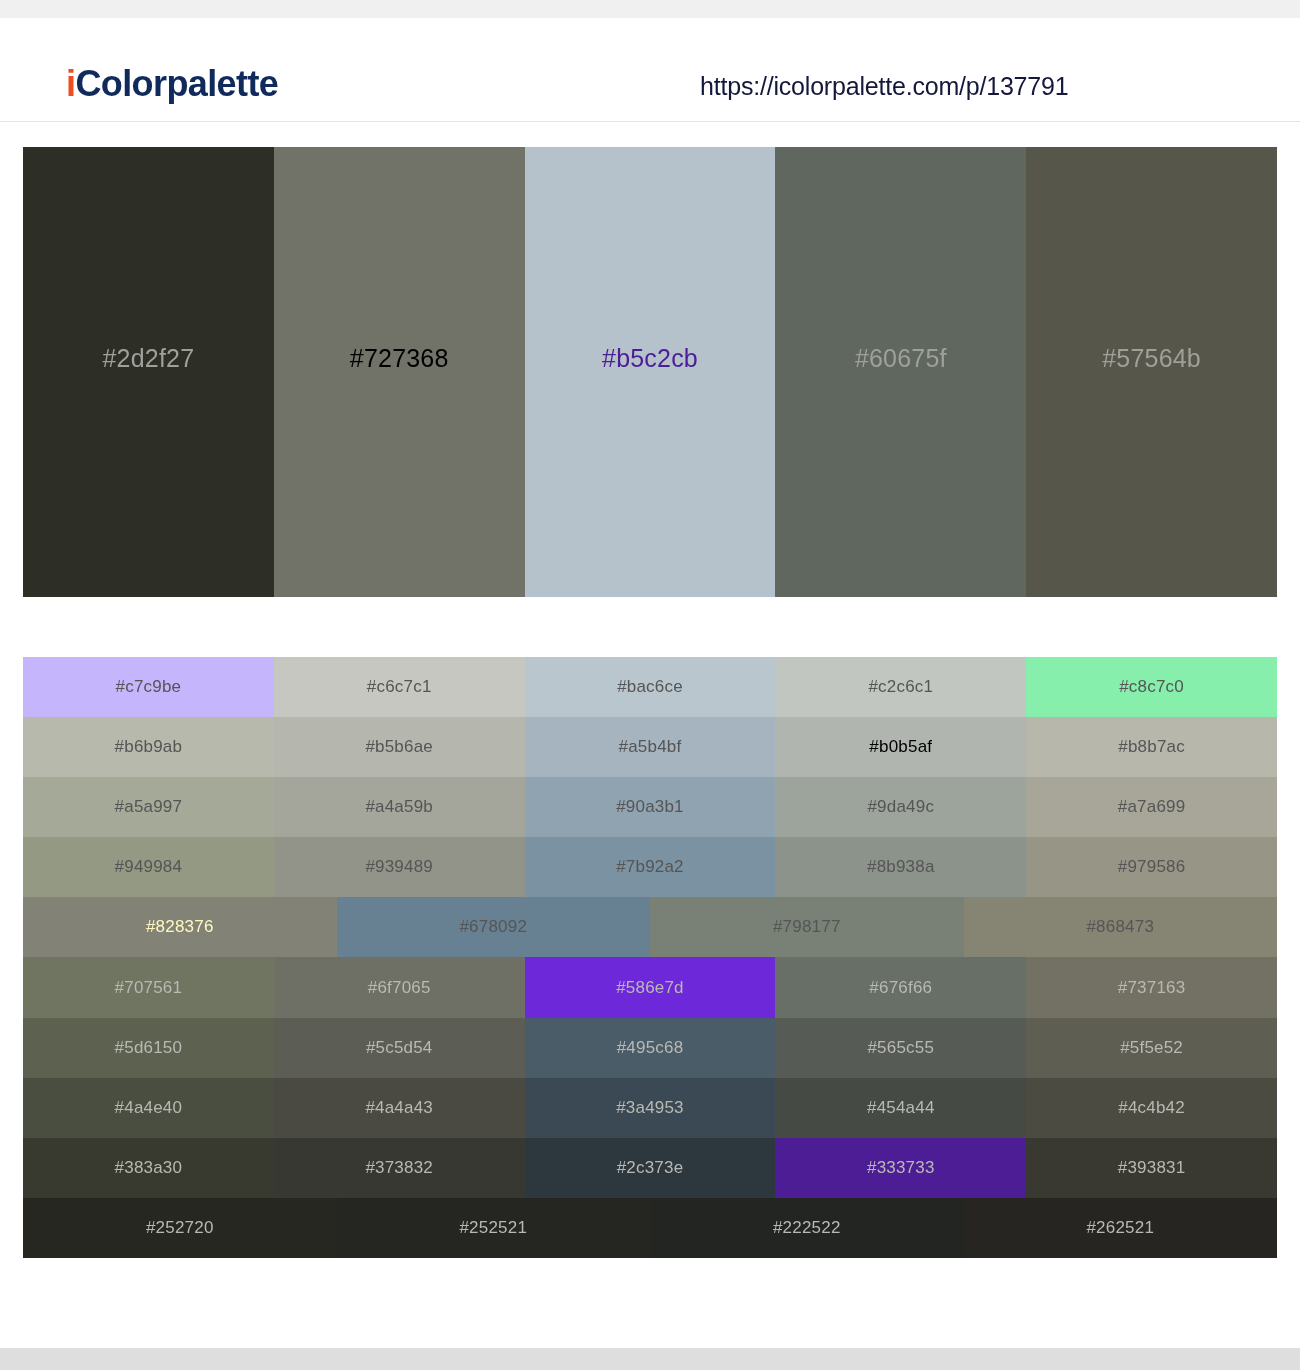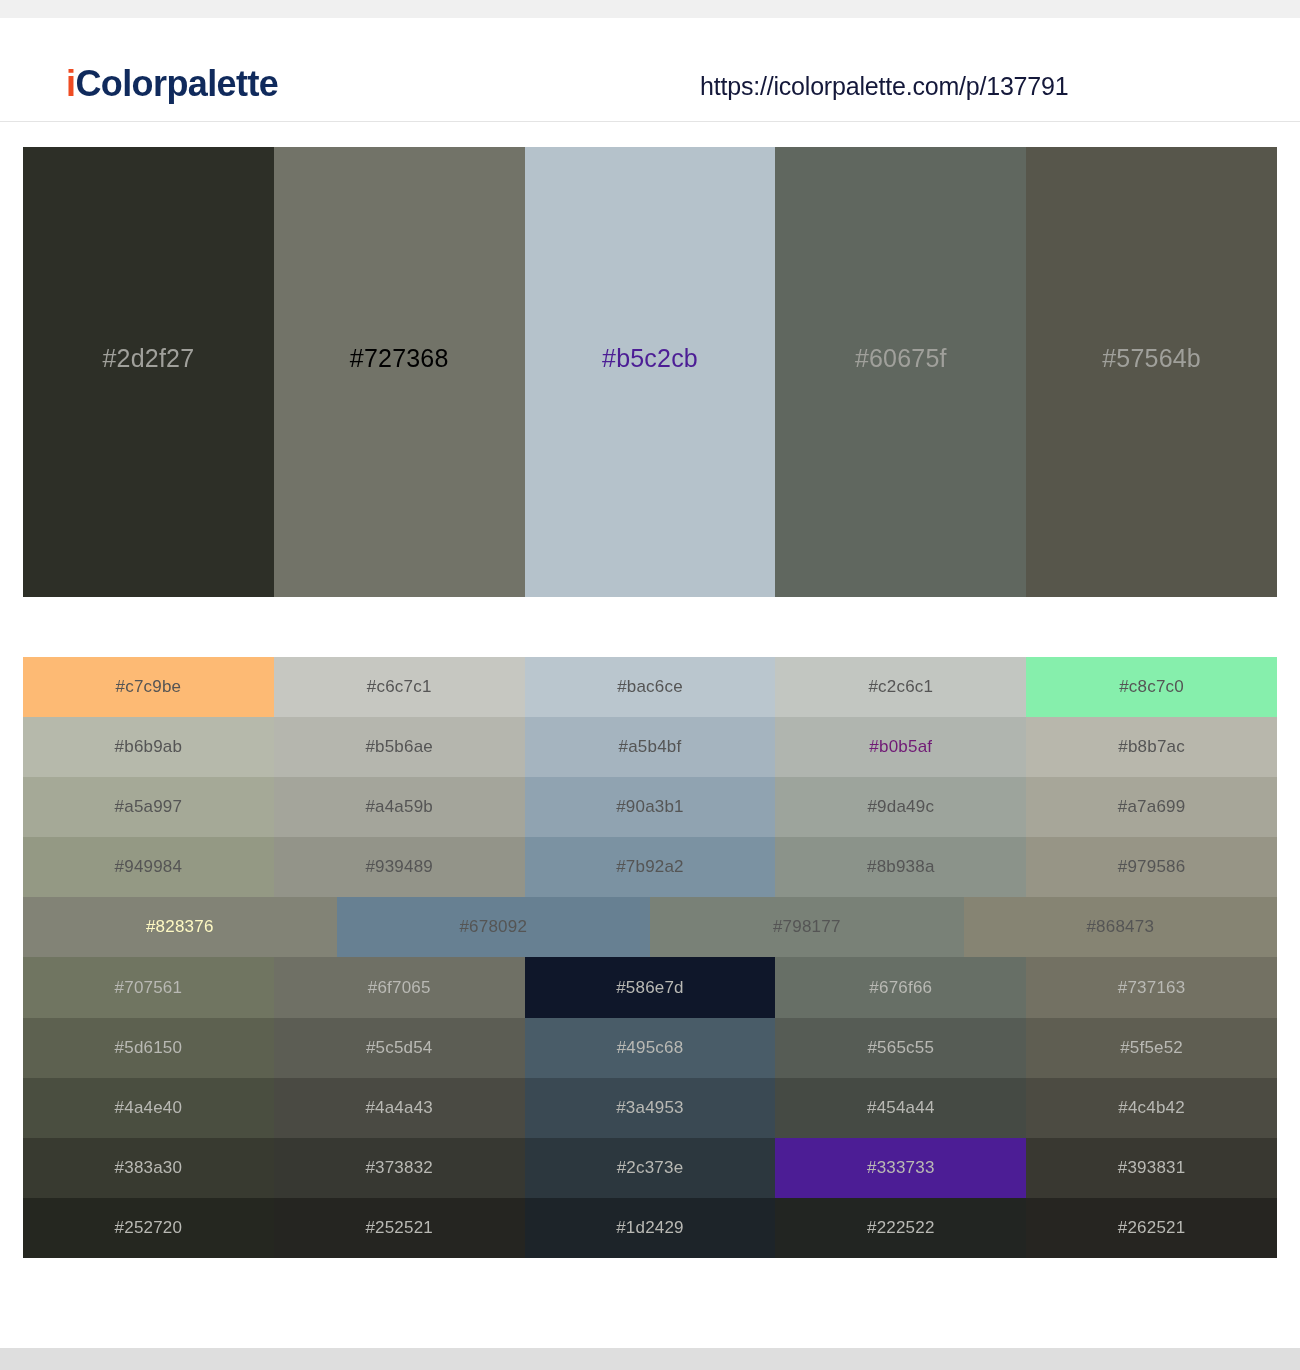--- a/index.html
+++ b/index.html
@@ -147,21 +147,21 @@
       <div class="swatch" style="background: rgb(96, 103, 95);">
         <span class="swatch-label" style="color: rgb(160, 160, 155);">#60675f</span>
       </div>
       <div class="swatch" style="background: rgb(87, 86, 75);">
         <span class="swatch-label" style="color: rgb(160, 160, 155);">#57564b</span>
       </div>
     </div>
 
   <div class="shade-grid">
       <div class="shade-row">
-        <div class="shade-cell" style="background: #fdba74;">
+        <div class="shade-cell" style="background: #c4b5fd;">
           <span class="shade-label" style="color: rgb(85, 85, 85);">#c7c9be</span>
         </div>
         <div class="shade-cell" style="background: rgb(198, 199, 193);">
           <span class="shade-label" style="color: rgb(85, 85, 85);">#c6c7c1</span>
         </div>
         <div class="shade-cell" style="background: rgb(186, 198, 206);">
           <span class="shade-label" style="color: rgb(85, 85, 85);">#bac6ce</span>
         </div>
         <div class="shade-cell" style="background: rgb(194, 198, 193);">
           <span class="shade-label" style="color: rgb(85, 85, 85);">#c2c6c1</span>
@@ -174,21 +174,21 @@
         <div class="shade-cell" style="background: rgb(182, 185, 171);">
           <span class="shade-label" style="color: rgb(85, 85, 85);">#b6b9ab</span>
         </div>
         <div class="shade-cell" style="background: rgb(181, 182, 174);">
           <span class="shade-label" style="color: rgb(85, 85, 85);">#b5b6ae</span>
         </div>
         <div class="shade-cell" style="background: rgb(165, 180, 191);">
           <span class="shade-label" style="color: rgb(85, 85, 85);">#a5b4bf</span>
         </div>
         <div class="shade-cell" style="background: rgb(176, 181, 175);">
-          <span class="shade-label" style="color: #701a75;">#b0b5af</span>
+          <span class="shade-label" style="color: #000000;">#b0b5af</span>
         </div>
         <div class="shade-cell" style="background: rgb(184, 183, 172);">
           <span class="shade-label" style="color: rgb(85, 85, 85);">#b8b7ac</span>
         </div>
       </div>
       <div class="shade-row">
         <div class="shade-cell" style="background: rgb(165, 169, 151);">
           <span class="shade-label" style="color: rgb(85, 85, 85);">#a5a997</span>
         </div>
         <div class="shade-cell" style="background: rgb(164, 165, 155);">
@@ -235,21 +235,21 @@
           <span class="shade-label" style="color: rgb(85, 85, 85);">#868473</span>
         </div>
       </div>
       <div class="shade-row">
         <div class="shade-cell" style="background: rgb(112, 117, 97);">
           <span class="shade-label" style="color: rgb(185, 185, 180);">#707561</span>
         </div>
         <div class="shade-cell" style="background: rgb(111, 112, 101);">
           <span class="shade-label" style="color: rgb(185, 185, 180);">#6f7065</span>
         </div>
-        <div class="shade-cell" style="background: #0f172a;">
+        <div class="shade-cell" style="background: #6d28d9;">
           <span class="shade-label" style="color: rgb(185, 185, 180);">#586e7d</span>
         </div>
         <div class="shade-cell" style="background: rgb(103, 111, 102);">
           <span class="shade-label" style="color: rgb(185, 185, 180);">#676f66</span>
         </div>
         <div class="shade-cell" style="background: rgb(115, 113, 99);">
           <span class="shade-label" style="color: rgb(185, 185, 180);">#737163</span>
         </div>
       </div>
       <div class="shade-row">
@@ -303,23 +303,20 @@
           <span class="shade-label" style="color: rgb(185, 185, 180);">#393831</span>
         </div>
       </div>
       <div class="shade-row">
         <div class="shade-cell" style="background: rgb(37, 39, 32);">
           <span class="shade-label" style="color: rgb(185, 185, 180);">#252720</span>
         </div>
         <div class="shade-cell" style="background: rgb(37, 37, 33);">
           <span class="shade-label" style="color: rgb(185, 185, 180);">#252521</span>
         </div>
-        <div class="shade-cell" style="background: rgb(29, 36, 41);">
-          <span class="shade-label" style="color: rgb(185, 185, 180);">#1d2429</span>
-        </div>
         <div class="shade-cell" style="background: rgb(34, 37, 34);">
           <span class="shade-label" style="color: rgb(185, 185, 180);">#222522</span>
         </div>
         <div class="shade-cell" style="background: rgb(38, 37, 33);">
           <span class="shade-label" style="color: rgb(185, 185, 180);">#262521</span>
         </div>
       </div>
     </div>
 
   <div class="bottom-band"></div>

